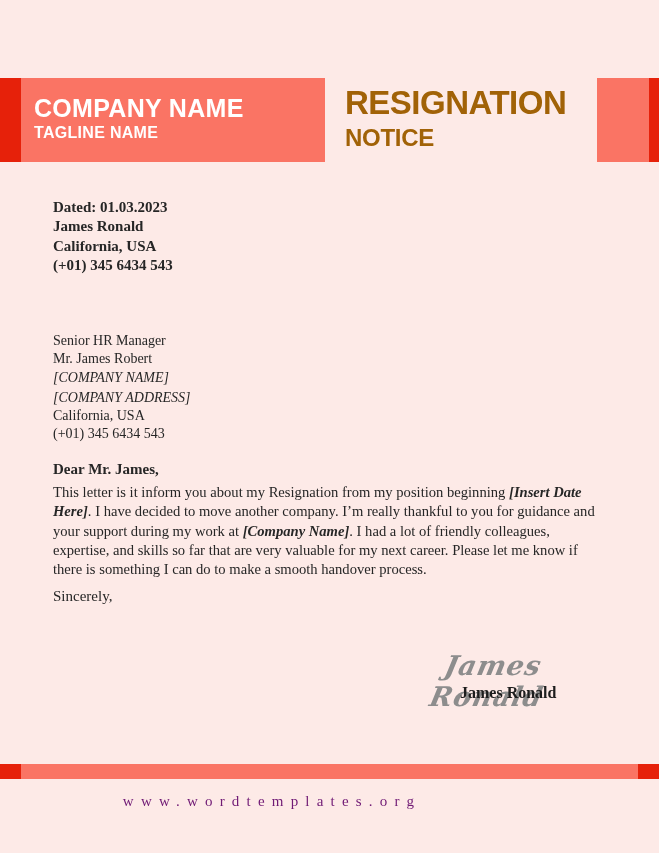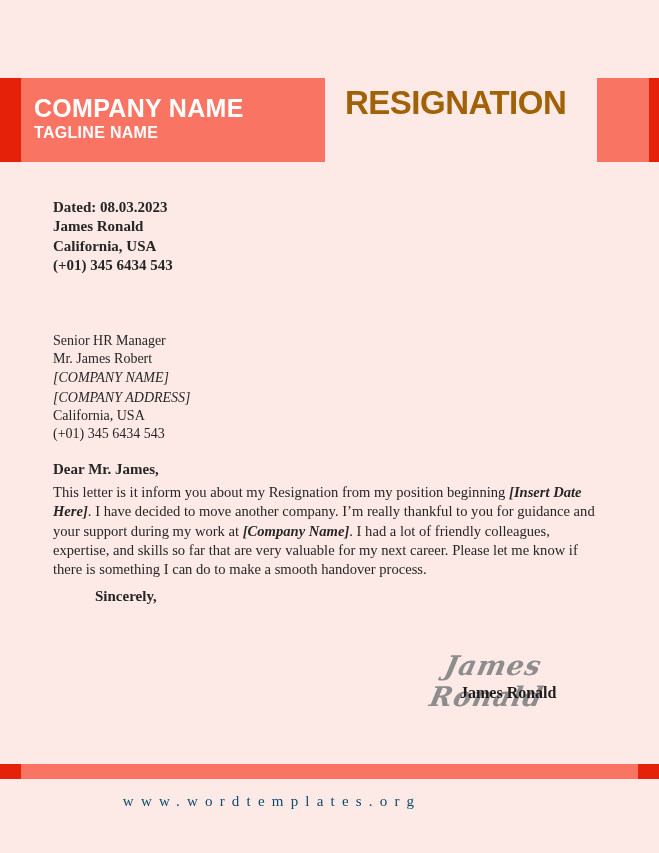--- a/index.html
+++ b/index.html
@@ -25,50 +25,51 @@
   .hdr-block-right{position:absolute;left:597px;top:78px;width:52px;height:84px;background:#fa7464;}
   .hdr-strip-right{position:absolute;left:649px;top:78px;width:10px;height:84px;background:#e6210a;}
   
   .sender{position:absolute;left:53px;top:198px;font-size:15px;font-weight:bold;line-height:19.4px;}
   .recipient{position:absolute;left:53px;top:332px;font-size:14px;line-height:18px;}
   .recipient .italic{font-style:italic;line-height:19.5px;}
   .salutation{position:absolute;left:53px;top:461px;font-size:15px;font-weight:bold;}
   .body-par{position:absolute;left:53px;top:483px;width:545px;margin:0;
             font-size:14.6px;line-height:19.3px;text-align:left;}
   .bi{font-weight:bold;font-style:italic;}
-  .closing{position:absolute;left:53px;top:588px;font-size:15px;font-weight:bold;margin-left:42px;}
+  .closing{position:absolute;left:53px;top:588px;font-size:15px;font-weight:normal;}
   .sig-script{position:absolute;left:405px;top:650px;width:170px;text-align:center;
               font-family:"DejaVu Serif", serif;font-style:italic;font-weight:bold;
               font-size:27px;color:#8d8d8d;transform:skewX(-12deg);letter-spacing:1px;}
   .sig-name{position:absolute;left:460px;top:684px;font-size:16px;font-weight:bold;color:#1d1d1d;}
   
   .ftr-strip-left{position:absolute;left:0;top:764px;width:21px;height:15px;background:#e6210a;}
   .ftr-bar{position:absolute;left:21px;top:764px;width:617px;height:15px;background:#fa7464;}
   .ftr-strip-right{position:absolute;left:638px;top:764px;width:21px;height:15px;background:#e6210a;}
   .website{position:absolute;left:0;top:793px;width:544px;text-align:center;
-           font-size:15px;color:#0c4a6e;letter-spacing:0.48em;}
+           font-size:15px;color:#701a75;letter-spacing:0.48em;}
 </style>
 </head>
 <body>
 
 <div class="page">
 
   <div class="hdr-strip-left"></div>
   <div class="banner">
     <div class="company">COMPANY NAME</div>
     <div class="tagline">TAGLINE NAME</div>
   </div>
   <div class="doc-title">
     <div class="t1">RESIGNATION</div>
+    <div class="t2">NOTICE</div>
   </div>
   <div class="hdr-block-right"></div>
   <div class="hdr-strip-right"></div>
 
   <div class="sender">
-    <div>Dated: 08.03.2023</div>
+    <div>Dated: 01.03.2023</div>
     <div>James Ronald</div>
     <div>California, USA</div>
     <div>(+01) 345 6434 543</div>
   </div>
 
   <div class="recipient">
     <div>Senior HR Manager</div>
     <div>Mr. James Robert</div>
     <div class="italic">[COMPANY NAME]</div>
     <div class="italic">[COMPANY ADDRESS]</div>

